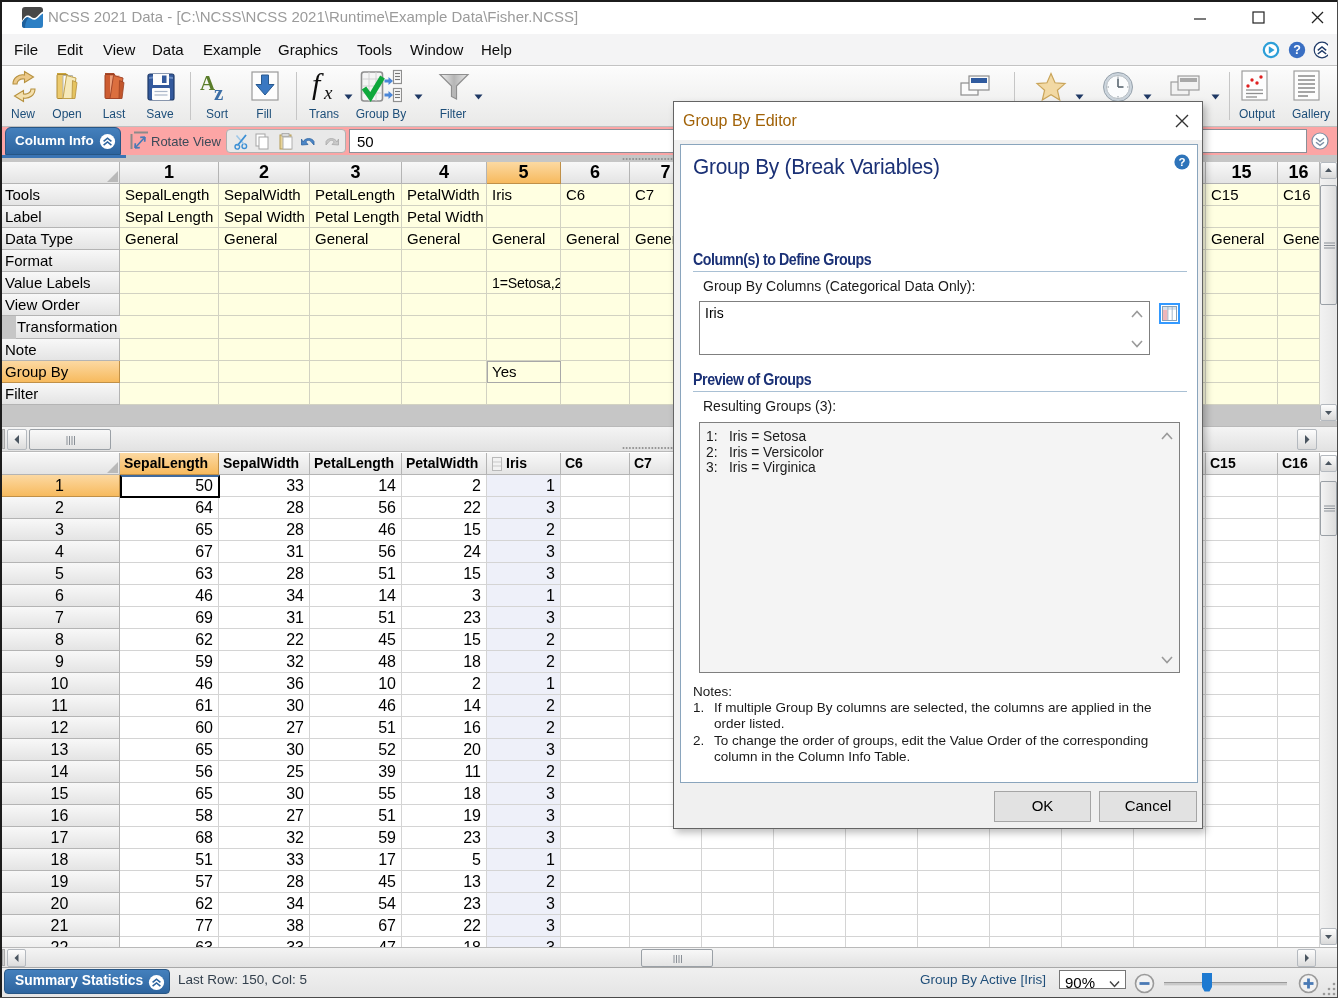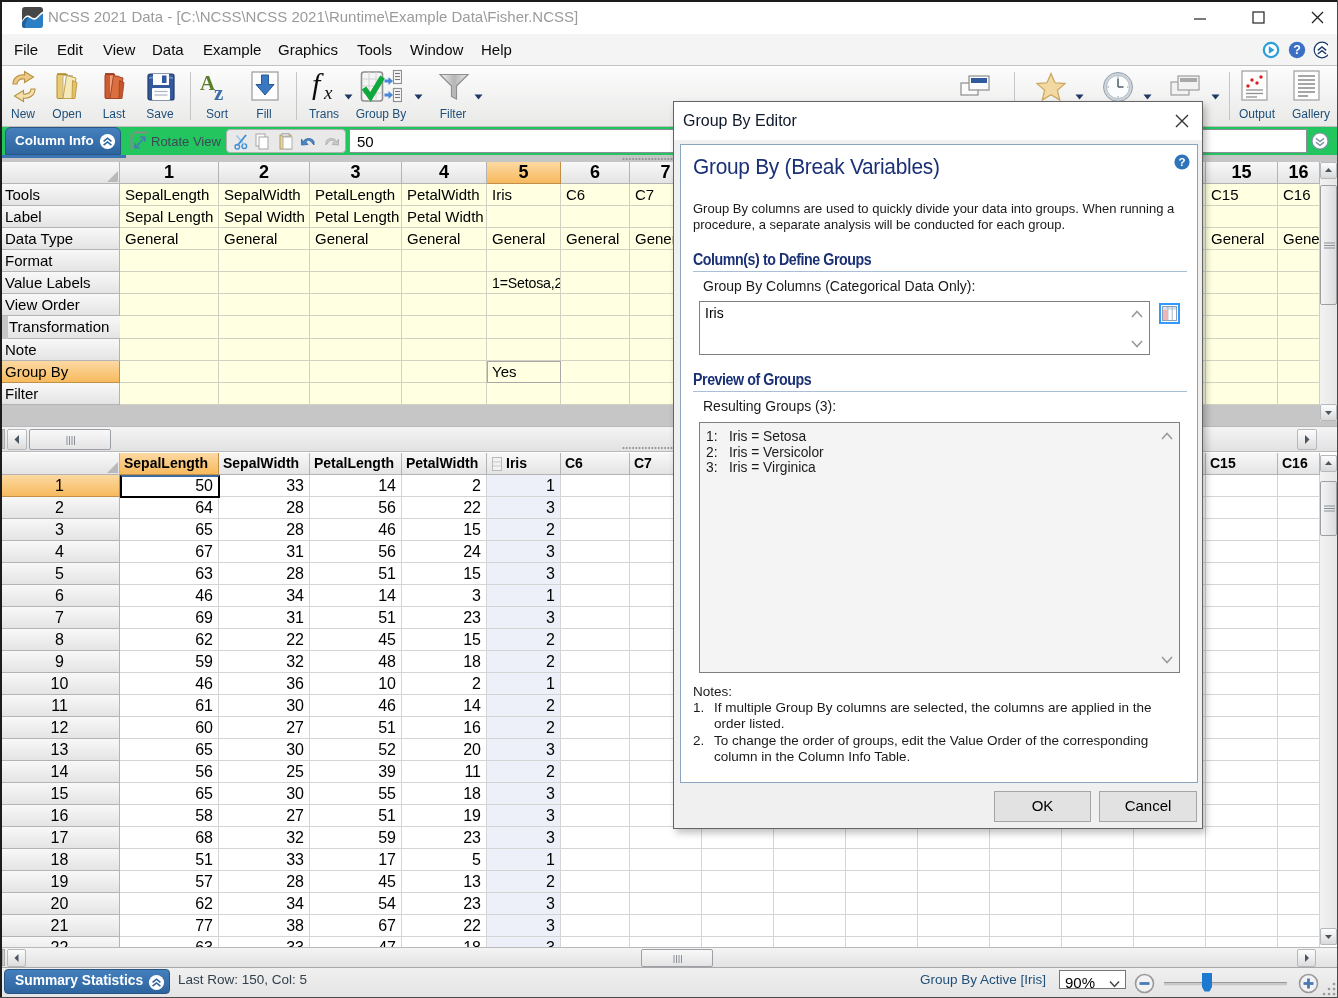--- a/index.html
+++ b/index.html
@@ -228,21 +228,21 @@
             <line x1="6" y1="10" x2="23" y2="10"></line>
 <line x1="6" y1="14" x2="23" y2="14"></line>
             <line x1="6" y1="18" x2="23" y2="18"></line>
 <line x1="6" y1="22" x2="23" y2="22"></line>
             <line x1="6" y1="26" x2="16" y2="26"></line>
           </g>
 </svg>
 <div class="tb-lbl">Gallery</div>
 </div>
 </div>
-<div class="abs" style="left:0;top:127px;width:1338px;height:28px;background:#22c55e">
+<div class="abs" style="left:0;top:127px;width:1338px;height:28px;background:#fca5a5">
 <div class="abs" style="left:5px;top:0;width:116px;height:28px;background:linear-gradient(#4480bd,#2d649e);border-radius:6px 6px 0 0;border:1px solid #275685">
 <div class="abs" style="left:9px;top:5px;font-size:13.5px;font-weight:bold;color:#fff">Column Info</div>
 <svg class="abs" style="left:93px;top:5px" width="17" height="17" viewBox="0 0 17 17">
           <circle cx="8.5" cy="8.5" r="7.6" fill="#fff"></circle>
           <path d="M4.6 8.4 L8.5 5.2 L12.4 8.4 M4.6 12.2 L8.5 9 L12.4 12.2" fill="none" stroke="#2d649e" stroke-width="1.6"></path>
         </svg>
 </div>
 <svg class="abs" style="left:129px;top:4px" width="22" height="20" viewBox="0 0 22 20">
 <line x1="2.5" y1="3" x2="2.5" y2="18" stroke="#8a8a8a" stroke-width="2"></line>
 <line x1="5" y1="1.5" x2="19" y2="1.5" stroke="#8a8a8a" stroke-width="2"></line>
@@ -418,21 +418,21 @@
 <div class="cell ycell" style="left:630px;top:139px;width:72px;height:22px;"></div>
 <div class="cell ycell" style="left:702px;top:139px;width:72px;height:22px;"></div>
 <div class="cell ycell" style="left:774px;top:139px;width:72px;height:22px;"></div>
 <div class="cell ycell" style="left:846px;top:139px;width:72px;height:22px;"></div>
 <div class="cell ycell" style="left:918px;top:139px;width:72px;height:22px;"></div>
 <div class="cell ycell" style="left:990px;top:139px;width:72px;height:22px;"></div>
 <div class="cell ycell" style="left:1062px;top:139px;width:72px;height:22px;"></div>
 <div class="cell ycell" style="left:1134px;top:139px;width:72px;height:22px;"></div>
 <div class="cell ycell" style="left:1206px;top:139px;width:72px;height:22px;"></div>
 <div class="cell ycell" style="left:1278px;top:139px;width:42px;height:22px;"></div>
-<div class="cell hdr" style="left:8px;top:161px;width:120px;height:23px;font-size:15px;padding:2px 0 0 1px">Transformation</div>
+<div class="cell hdr" style="left:16px;top:161px;width:120px;height:23px;font-size:15px;padding:2px 0 0 1px">Transformation</div>
 <div class="cell ycell" style="left:120px;top:161px;width:99px;height:23px;"></div>
 <div class="cell ycell" style="left:219px;top:161px;width:91px;height:23px;"></div>
 <div class="cell ycell" style="left:310px;top:161px;width:92px;height:23px;"></div>
 <div class="cell ycell" style="left:402px;top:161px;width:85px;height:23px;"></div>
 <div class="cell ycell" style="left:487px;top:161px;width:74px;height:23px;"></div>
 <div class="cell ycell" style="left:561px;top:161px;width:69px;height:23px;"></div>
 <div class="cell ycell" style="left:630px;top:161px;width:72px;height:23px;"></div>
 <div class="cell ycell" style="left:702px;top:161px;width:72px;height:23px;"></div>
 <div class="cell ycell" style="left:774px;top:161px;width:72px;height:23px;"></div>
 <div class="cell ycell" style="left:846px;top:161px;width:72px;height:23px;"></div>
@@ -1023,32 +1023,31 @@
           <circle cx="13" cy="8" r="1.3"></circle>
           <circle cx="13" cy="13" r="1.3"></circle>
           <circle cx="8" cy="8" r="1.3"></circle>
           <circle cx="8" cy="13" r="1.3"></circle>
           <circle cx="3" cy="13" r="1.3"></circle>
         </g>
       </svg>
 </div>
 <div class="abs" style="left:673px;top:101px;width:530px;height:728px;background:#f0f0f0;border:1px solid #646464;box-shadow:3px 4px 7px rgba(0,0,0,0.25)">
 <div class="abs" style="left:0;top:0;width:528px;height:38px;background:#fff">
-<div class="abs" style="left:9px;top:10px;font-size:16px;color:#0f172a">Group By Editor</div>
+<div class="abs" style="left:9px;top:10px;font-size:16px;color:#a16207">Group By Editor</div>
 <svg class="abs" style="left:500px;top:11px" width="16" height="16" viewBox="0 0 16 16">
           <path d="M2 2 L14 14 M14 2 L2 14" stroke="#333" stroke-width="1.4"></path>
         </svg>
 </div>
 <div class="abs" style="left:6px;top:42px;width:518px;height:639px;background:#fff;border:1px solid #8aa5bd">
 <div class="abs" style="left:12px;top:9px;font-size:22px;letter-spacing:-0.3px;transform:scaleX(0.95);transform-origin:0 0;color:#1b3176">Group By (Break Variables)</div>
 <svg class="abs" style="left:493px;top:9px" width="16" height="16" viewBox="0 0 16 16">
           <circle cx="8" cy="8" r="7.6" fill="#2e74ba"></circle>
           <text x="8" y="12.2" font-size="11.5" font-weight="bold" fill="#fff" text-anchor="middle" font-family="Liberation Sans">?</text>
         </svg>
-<div class="abs" style="left:12px;top:56px;font-size:13px;color:#1a1a1a;line-height:15.8px">Group By columns are used to quickly divide your data into groups. When running a<br>procedure, a separate analysis will be conducted for each group.</div>
 <div class="abs" style="left:12px;top:106px;font-size:16px;font-weight:bold;letter-spacing:-0.5px;transform:scaleX(0.89);transform-origin:0 0;color:#1b3176">Column(s) to Define Groups</div>
 <div class="abs" style="left:12px;top:126px;width:494px;height:1px;background:#a9c0d4"></div>
 <div class="abs" style="left:22px;top:133px;font-size:14px;color:#1a1a1a">Group By Columns (Categorical Data Only):</div>
 <div class="abs" style="left:18px;top:156px;width:451px;height:54px;background:#fff;border:1px solid #7f7f7f">
 <div class="abs" style="left:5px;top:3px;font-size:14px">Iris</div>
 <svg class="abs" style="left:429px;top:6px" width="16" height="12" viewBox="0 0 16 12">
             <path d="M3 9 L8 3.5 L13 9" fill="none" stroke="#9a9a9a" stroke-width="1.6"></path>
           </svg>
 <svg class="abs" style="left:429px;top:36px" width="16" height="12" viewBox="0 0 16 12">
             <path d="M3 3 L8 8.5 L13 3" fill="none" stroke="#9a9a9a" stroke-width="1.6"></path>

